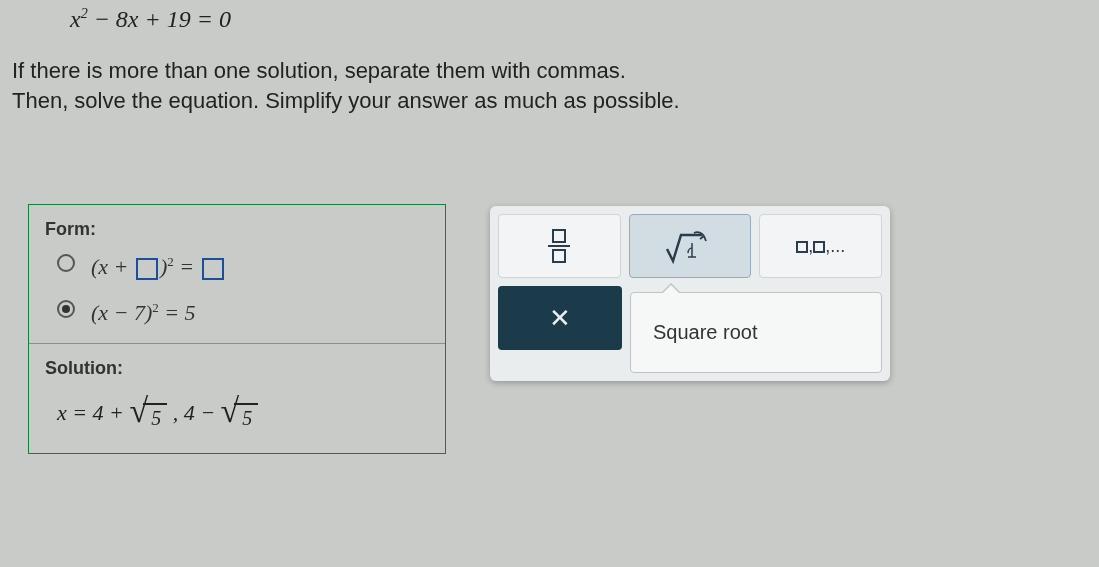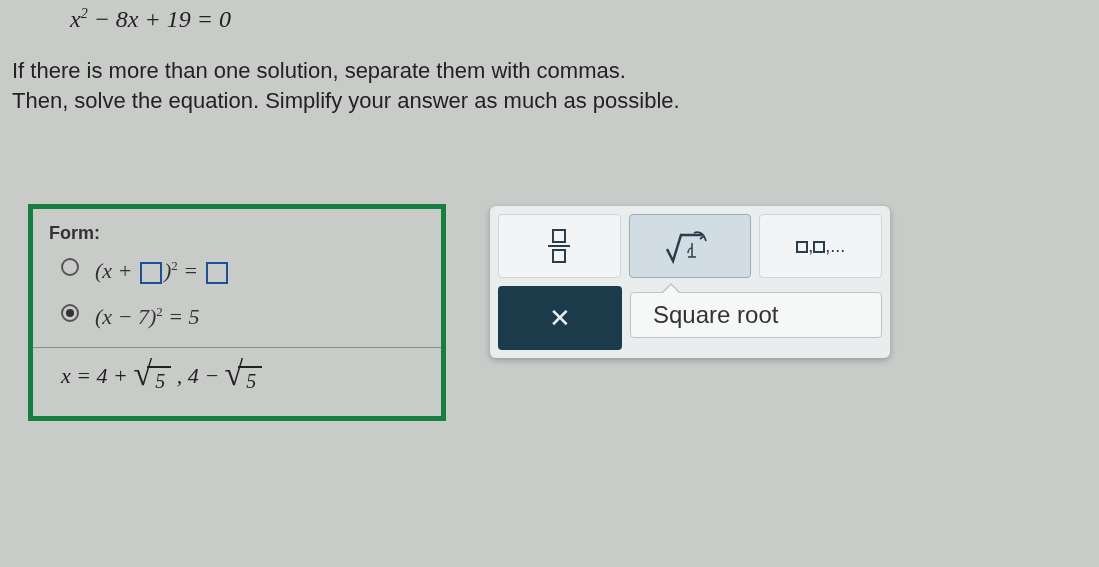--- a/index.html
+++ b/index.html
@@ -30,21 +30,21 @@
     font-family: Verdana, Geneva, sans-serif;
     font-size: 22px;
     color: #222;
     line-height: 1.35;
   }
   .work-area {
     position: absolute;
     top: 204px;
     left: 28px;
     width: 418px;
-    border: 5px solid #15803d;
+    border: 1px solid #15803d;
     background: #c8cbc8;
   }
   .section-hd {
     font-family: Verdana, Geneva, sans-serif;
     font-weight: bold;
     font-size: 18px;
     color: #333;
     padding: 14px 16px 6px;
   }
   .opt-row {
@@ -193,23 +193,23 @@
   }
   .tooltip-wrap {
     flex: 1;
     position: relative;
     margin-top: 6px;
   }
   .tooltip {
     background: #f6f7f7;
     border: 1px solid #bfc5c7;
     border-radius: 4px;
-    padding: 8px 22px;
+    padding: 28px 22px;
     font-family: Verdana, sans-serif;
-    font-size: 24px;
+    font-size: 20px;
     color: #333;
     position: relative;
   }
   .tooltip::before {
     content: "";
     position: absolute;
     top: -10px;
     left: 30px;
     width: 0;
     height: 0;
@@ -255,20 +255,21 @@
     <span class="radio">
         <span class="dot"></span>
       </span>
     <span class="expr">
       <span>(x − 7)</span><span class="sup">2</span><span>  =  5</span>
     </span>
   </div>
 
   <div class="divider"></div>
 
+  <div class="section-hd">Solution:</div>
   <div class="solution-body">
     <span>x  =  4  + </span>
     <span class="sqrt-wrap">
       <span class="radical">√</span>
       <span class="radicand">5</span>
     </span>
     <span> , 4  − </span>
     <span class="sqrt-wrap">
       <span class="radical">√</span>
       <span class="radicand">5</span>

